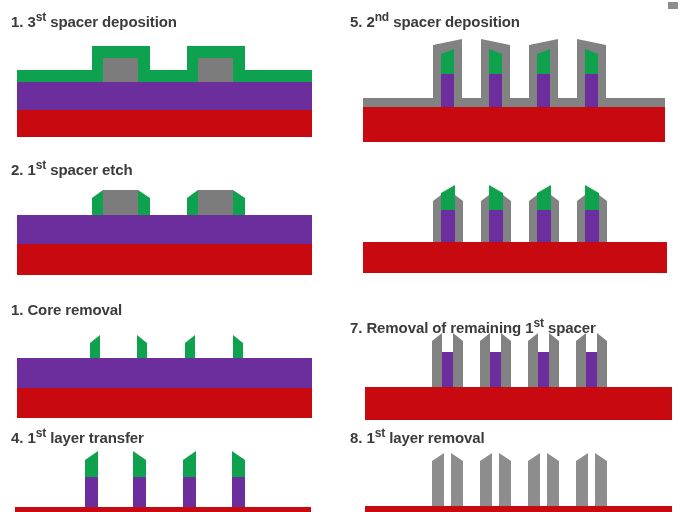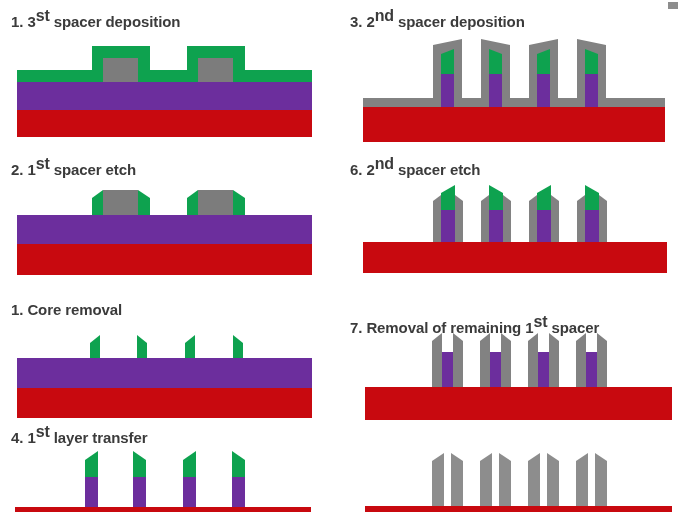--- a/index.html
+++ b/index.html
@@ -8,21 +8,21 @@
   .stage svg{position:absolute;left:0;top:0;}
   .panel-title{
     position:absolute;
     font-size:15px;
     font-weight:700;
     color:#3B3B3B;
     letter-spacing:-0.1px;
     white-space:nowrap;
     line-height:18px;
   }
-  .panel-title sup{font-size:16px;line-height:0;}
+  .panel-title sup{font-size:12px;line-height:0;}
 </style>
 </head>
 <body>
 
 <div class="stage">
 
   <svg width="680" height="512" viewBox="0 0 680 512">
 
     <g>
       <g fill="#C8090F">
@@ -190,22 +190,22 @@
   <div class="panel-title" style="left:11px;top:161px">
     <span>2. 1</span><sup>st</sup><span> spacer etch</span>
   </div>
   <div class="panel-title" style="left:11px;top:301px">
     <span>1. Core removal</span><sup></sup><span></span>
   </div>
   <div class="panel-title" style="left:11px;top:429px">
     <span>4. 1</span><sup>st</sup><span> layer transfer</span>
   </div>
   <div class="panel-title" style="left:350px;top:13px">
-    <span>3. 2</span><sup>nd</sup><span> spacer deposition</span>
-  </div>
-  <div class="panel-title" style="left:350px;top:161px">
-    <span>6. 2</span><sup>nd</sup><span> spacer etch</span>
+    <span>5. 2</span><sup>nd</sup><span> spacer deposition</span>
   </div>
   <div class="panel-title" style="left:350px;top:319px">
     <span>7. Removal of remaining 1</span><sup>st</sup><span> spacer</span>
   </div>
+  <div class="panel-title" style="left:350px;top:429px">
+    <span>8. 1</span><sup>st</sup><span> layer removal</span>
+  </div>
 
 </div>
 
 </body></html>

